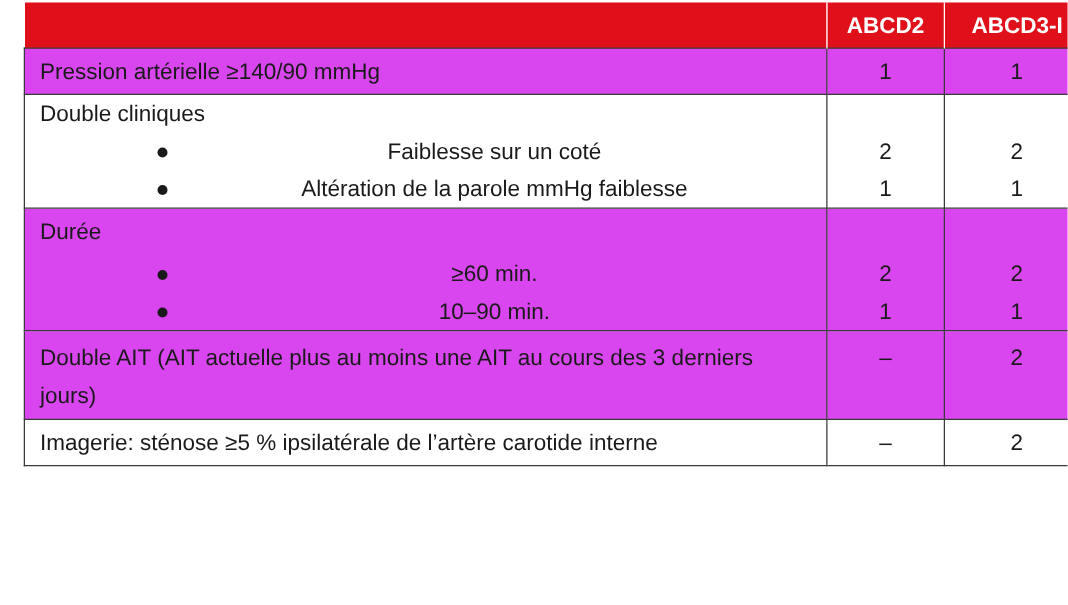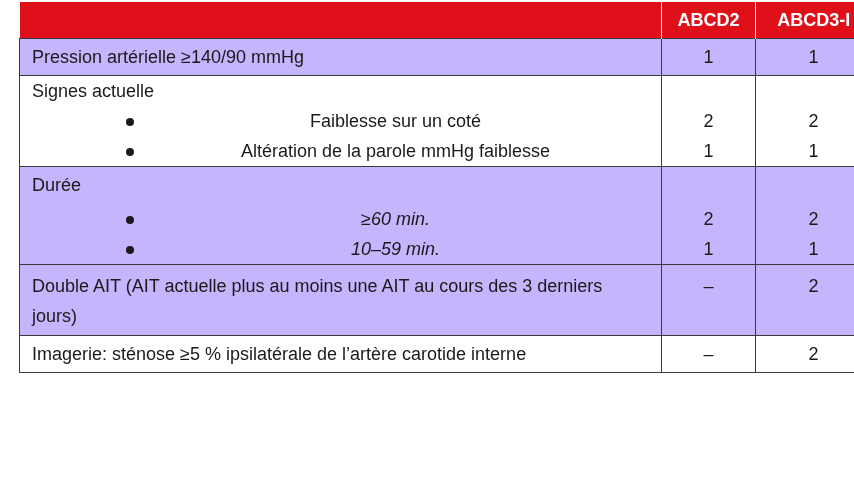--- a/index.html
+++ b/index.html
@@ -3,21 +3,21 @@
 <meta charset="utf-8">
 <style>
   html, body { margin: 0; padding: 0; background: #ffffff; }
   body { width: 854px; height: 484px; overflow: hidden; font-family: "Liberation Sans", sans-serif; color: #1a1a1a; }
   table { border-collapse: collapse; width: 852px; margin-left: 19px; margin-top: 2px; table-layout: fixed; }
   col.c1 { width: 642px; } col.c2 { width: 94px; } col.c3 { width: 116px; }
   th { background: #e0101a; color: #ffffff; font-weight: bold; font-size: 18px; height: 36px; text-align: center; border-left: 1px solid #ffffff; padding: 0; }
   th.first { border-left: none; }
   td { border: 1px solid #3a3a3a; font-size: 18px; padding: 0 12px; vertical-align: top; line-height: 30px; }
   td.num { text-align: center; padding: 0; }
-  tr.alt td { background: #c4b5fd; }
+  tr.alt td { background: #d946ef; }
   tr.r1 td { height: 36px; line-height: 36px; }
   .bullets { margin: 0; padding: 0; list-style: none; }
   .bullets li { padding-left: 92px; position: relative; text-align: center; }
   .bullets li::before { content: ""; position: absolute; left: 94px; top: 12px; width: 8px; height: 8px; background: #1a1a1a; border-radius: 50%; }
   .bullets li span { padding-left: 18px; }
   .spacer { height: 30px; }
 </style>
 </head>
 <body>
 
@@ -35,43 +35,43 @@
     </tr>
   </thead>
   <tbody>
     <tr class="r1 alt">
       <td>Pression artérielle ≥140/90 mmHg</td>
       <td class="num">1</td>
       <td class="num">1</td>
     </tr>
     <tr>
       <td>
-        <div>Signes actuelle</div>
+        <div>Double cliniques</div>
         <ul class="bullets">
           <li><span>Faiblesse sur un coté</span></li>
           <li><span>Altération de la parole mmHg faiblesse</span></li>
         </ul>
       </td>
       <td class="num">
         <div class="spacer"></div>
         <div>2</div>
         <div>1</div>
       </td>
       <td class="num">
         <div class="spacer"></div>
         <div>2</div>
         <div>1</div>
       </td>
     </tr>
     <tr class="alt">
       <td style="padding-top:3px;">
         <div>Durée</div>
-        <ul class="bullets" style="margin-top:4px;font-style:italic;">
+        <ul class="bullets" style="margin-top:4px;">
           <li><span>≥60 min.</span></li>
-          <li><span>10–59 min.</span></li>
+          <li><span>10–90 min.</span></li>
         </ul>
       </td>
       <td class="num" style="padding-top:3px;">
         <div class="spacer" style="height:34px"></div>
         <div>2</div>
         <div>1</div>
       </td>
       <td class="num" style="padding-top:3px;">
         <div class="spacer" style="height:34px"></div>
         <div>2</div>

